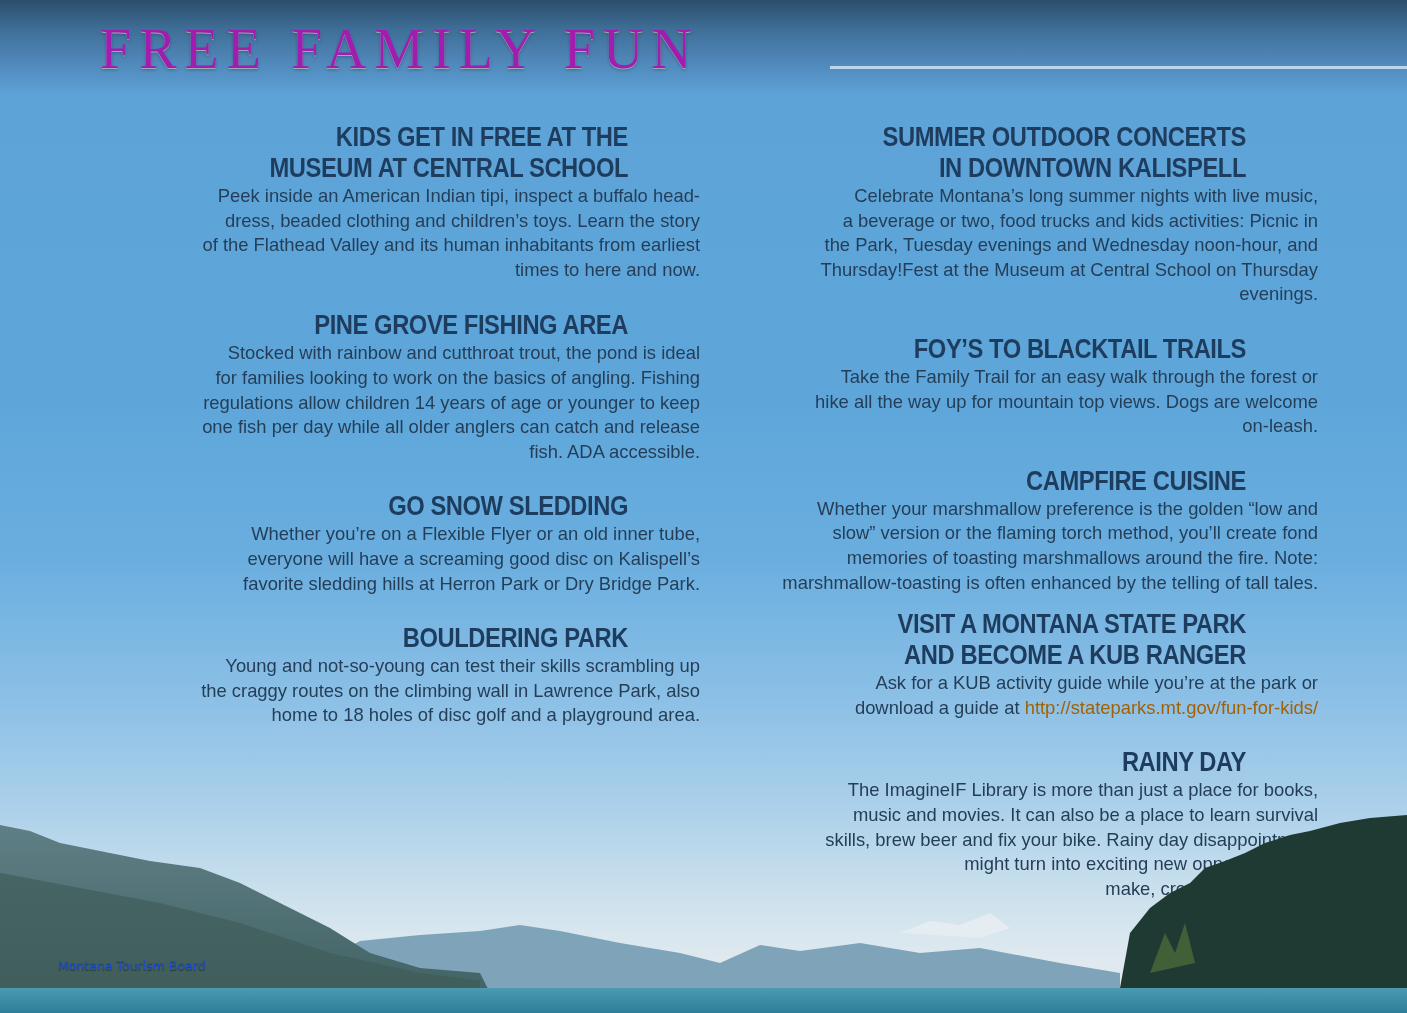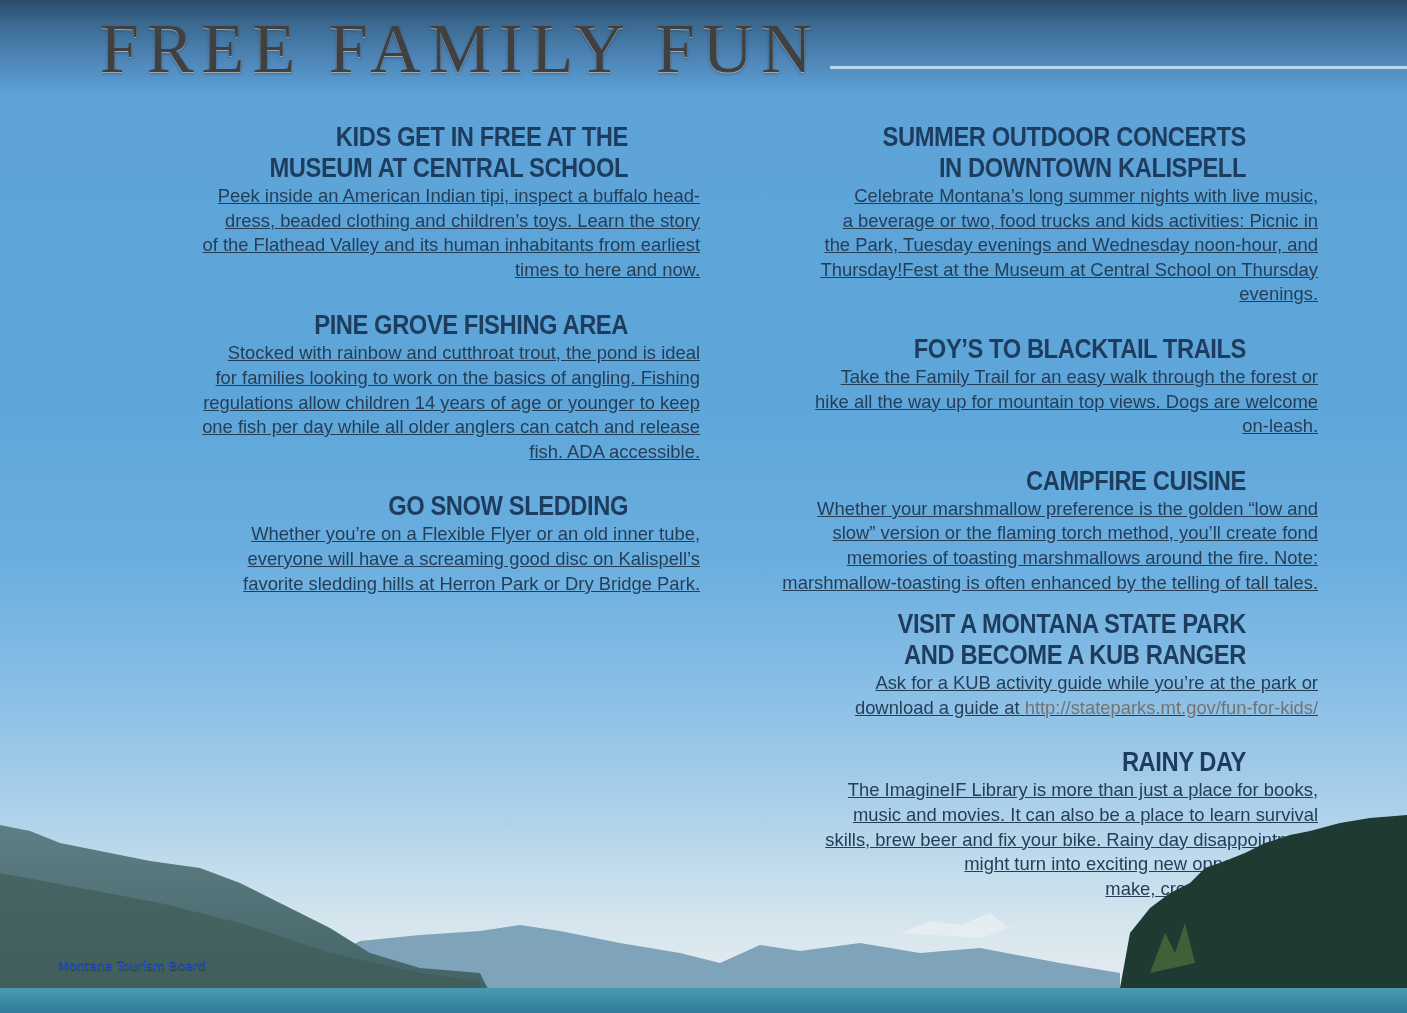--- a/index.html
+++ b/index.html
@@ -1,31 +1,31 @@
 <!DOCTYPE html>
 <html><head>
   <meta charset="utf-8">
   <style>
     html, body { margin: 0; padding: 0; }
     body { width: 1407px; height: 1013px; overflow: hidden; position: relative;
       background: linear-gradient(to bottom, #2c4d6c 0px, #3f6f98 30px, #4f86b8 60px, #5da3d8 95px, #5ea6da 400px, #6aaedf 560px, #8cc0e6 700px, #a9cfea 800px, #c6deec 880px, #d7e6ee 930px, #dfe9ef 960px);
       font-family: "Liberation Sans", sans-serif; }
     .page { position: absolute; left: 0; top: 0; width: 1407px; height: 1013px; }
     .title { position: absolute; left: 100px; top: 16px; font-family: "Liberation Serif", "DejaVu Serif", serif;
-      font-size: 70px; letter-spacing: 8px; color: #404040; white-space: nowrap; line-height: 66px;
+      font-size: 56px; letter-spacing: 8px; color: #a21caf; white-space: nowrap; line-height: 66px;
       text-shadow: 0 1px 0 #9aa8b4, 0 2px 3px rgba(20,40,60,0.35); }
     .title-rule { position: absolute; left: 830px; top: 66px; width: 577px; height: 3px; background: #c8dff1; opacity: 0.9; }
     .col { position: absolute; top: 122px; width: 600px; }
     .col.left { left: 100px; }
     .col.right { left: 718px; }
     .item { margin: 0; text-align: right; }
     .item h2 { margin: 0; font-family: "Liberation Sans", sans-serif; font-weight: bold; font-size: 27px; line-height: 31px;
       color: #1e3d5e; letter-spacing: -0.5px; transform: scaleX(0.88); transform-origin: left; white-space: nowrap; }
-    .item p { margin: 0; font-size: 18.4px; line-height: 24.6px; color: #253e58; white-space: pre-line; text-decoration: underline; }
-    .item p .url { color: #737373; font-weight: normal; }
+    .item p { margin: 0; font-size: 18.4px; line-height: 24.6px; color: #253e58; white-space: pre-line; }
+    .item p .url { color: #a16207; font-weight: normal; }
     .scene { position: absolute; left: 0; bottom: 0; width: 1407px; height: 200px; }
     .credit { position: absolute; left: 58px; top: 958px; font-size: 12.5px; color: #1d4ed8; font-family: "DejaVu Sans", sans-serif;
       text-shadow: 0 1px 1px rgba(0,0,0,0.4); }
   </style>
 </head>
 <body>
 
 <div class="page">
 
   <div class="title">FREE FAMILY FUN</div>
@@ -46,20 +46,26 @@
 for families looking to work on the basics of angling. Fishing
 regulations allow children 14 years of age or younger to keep
 one fish per day while all older anglers can catch and release
 fish. ADA accessible.</p>
     </div>
     <div class="item" style="margin-top:27px">
       <h2>GO SNOW SLEDDING</h2>
       <p>Whether you’re on a Flexible Flyer or an old inner tube,
 everyone will have a screaming good disc on Kalispell’s
 favorite sledding hills at Herron Park or Dry Bridge Park.</p>
+    </div>
+    <div class="item" style="margin-top:27px">
+      <h2>BOULDERING PARK</h2>
+      <p>Young and not-so-young can test their skills scrambling up
+the craggy routes on the climbing wall in Lawrence Park, also
+home to 18 holes of disc golf and a playground area.</p>
     </div>
   </div>
 
   <div class="col right">
     <div class="item">
       <h2>SUMMER OUTDOOR CONCERTS</h2>
       <h2>IN DOWNTOWN KALISPELL</h2>
       <p>Celebrate Montana’s long summer nights with live music,
 a beverage or two, food trucks and kids activities: Picnic in
 the Park, Tuesday evenings and Wednesday noon-hour, and

